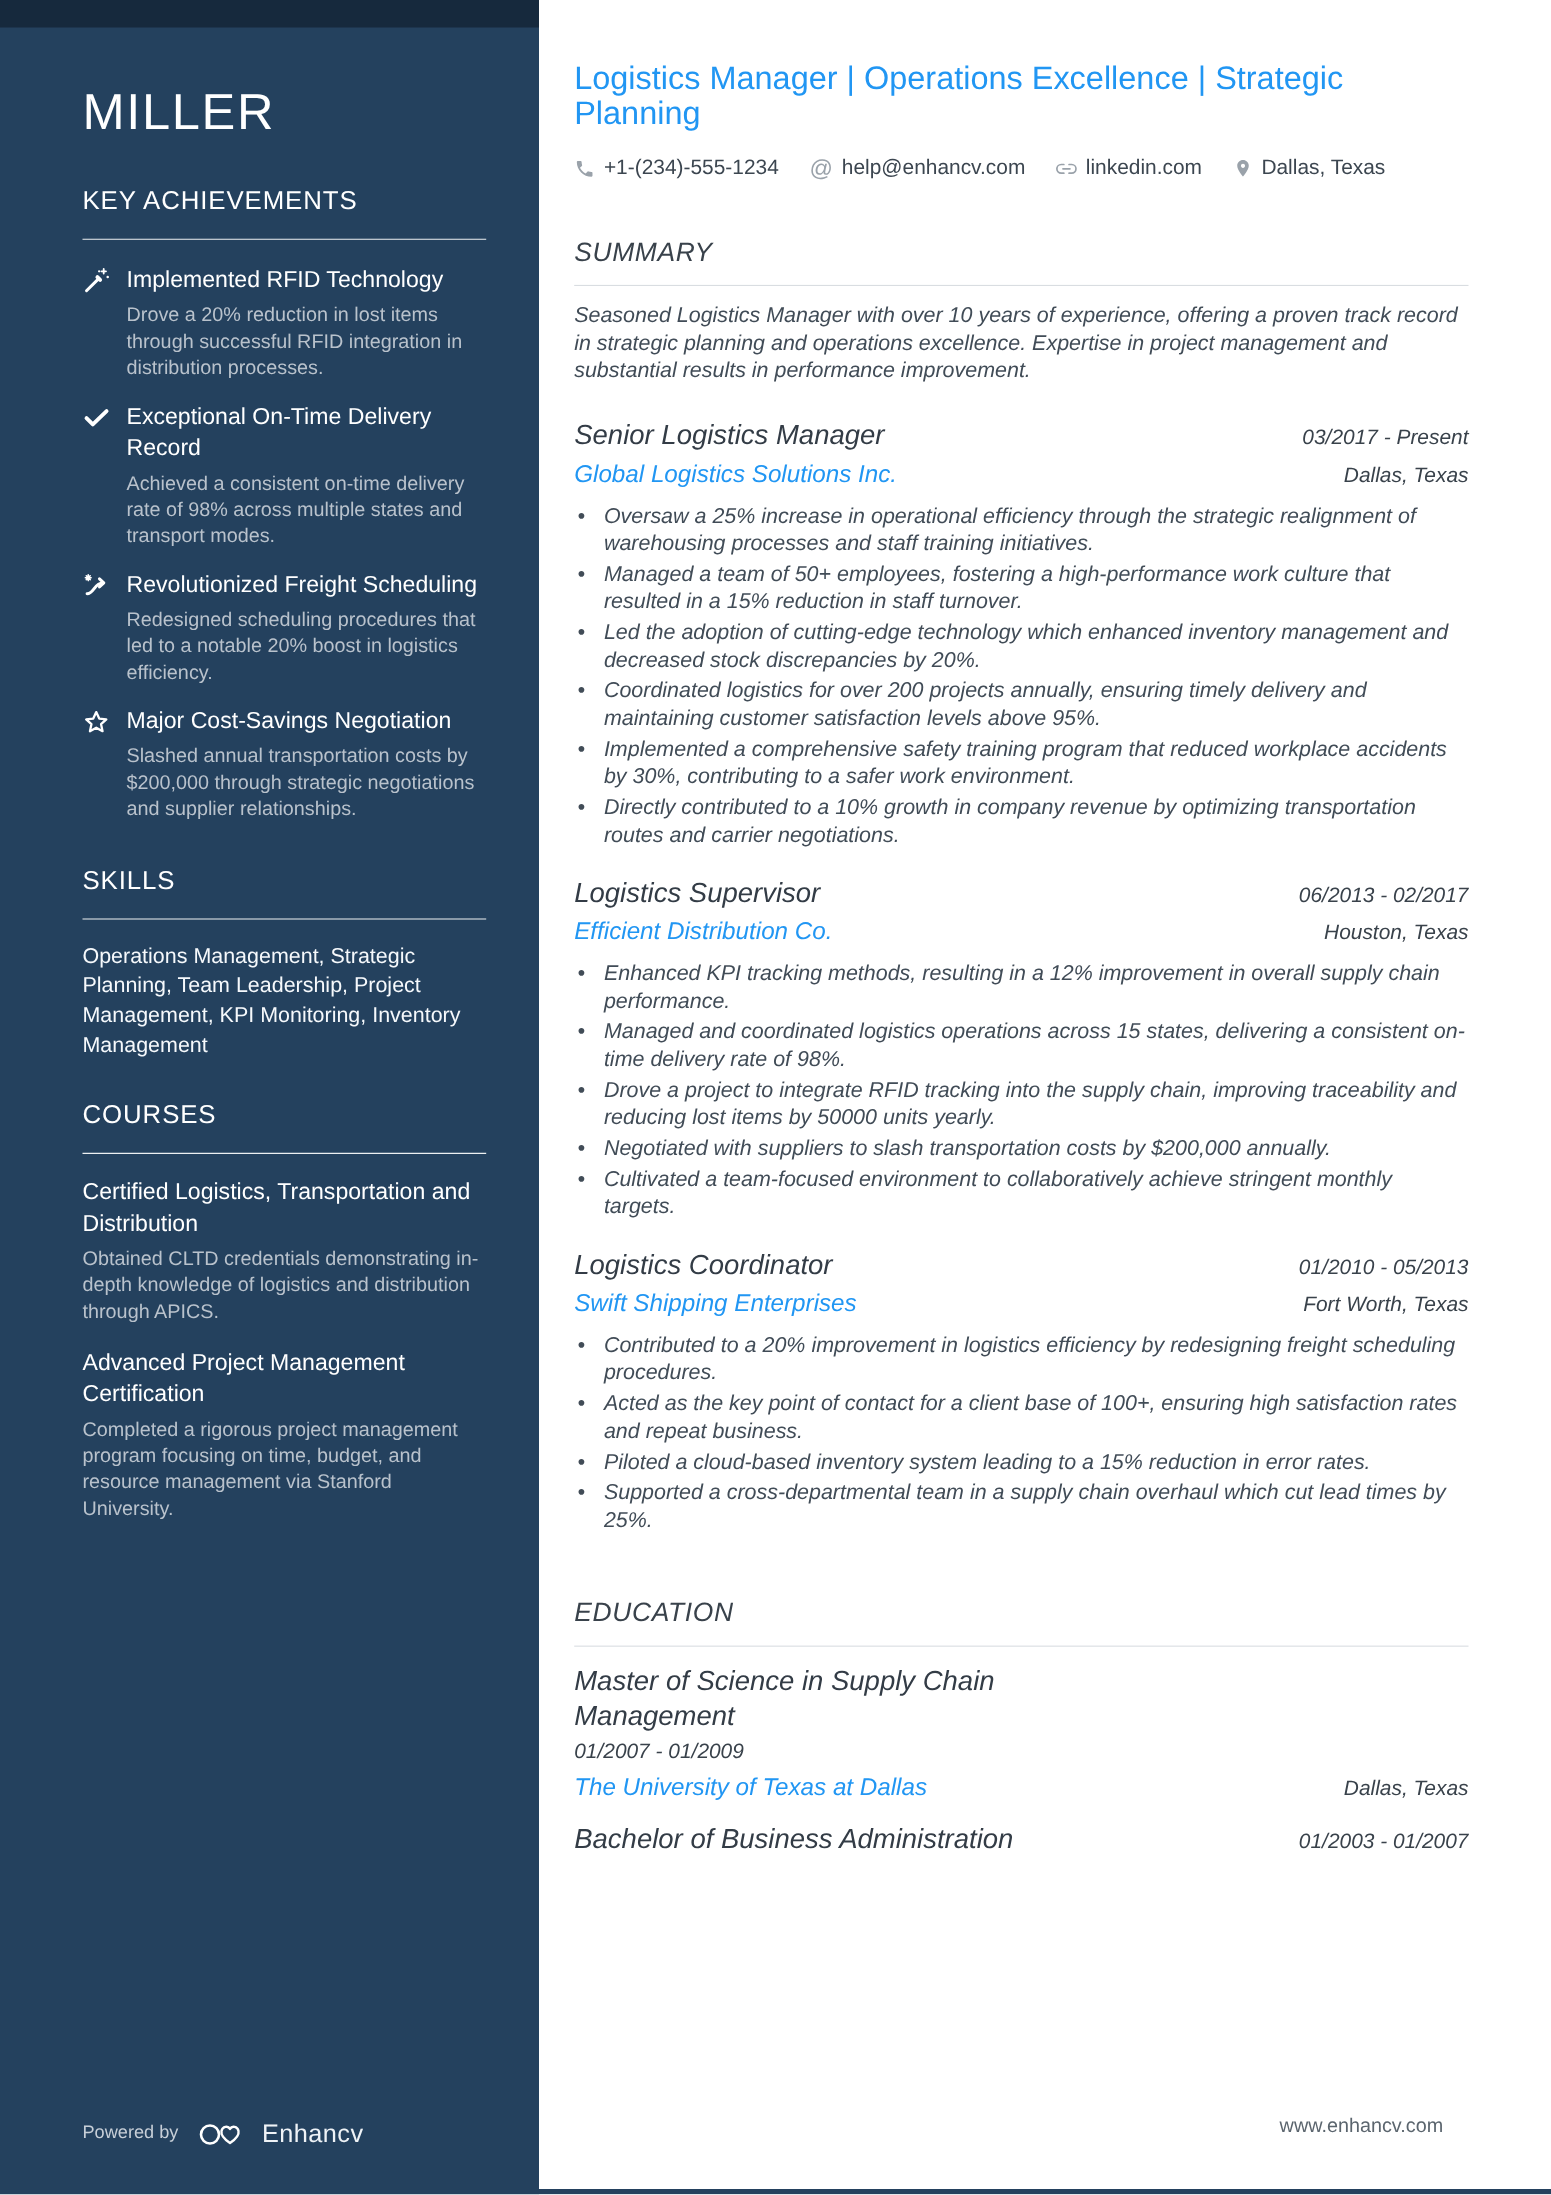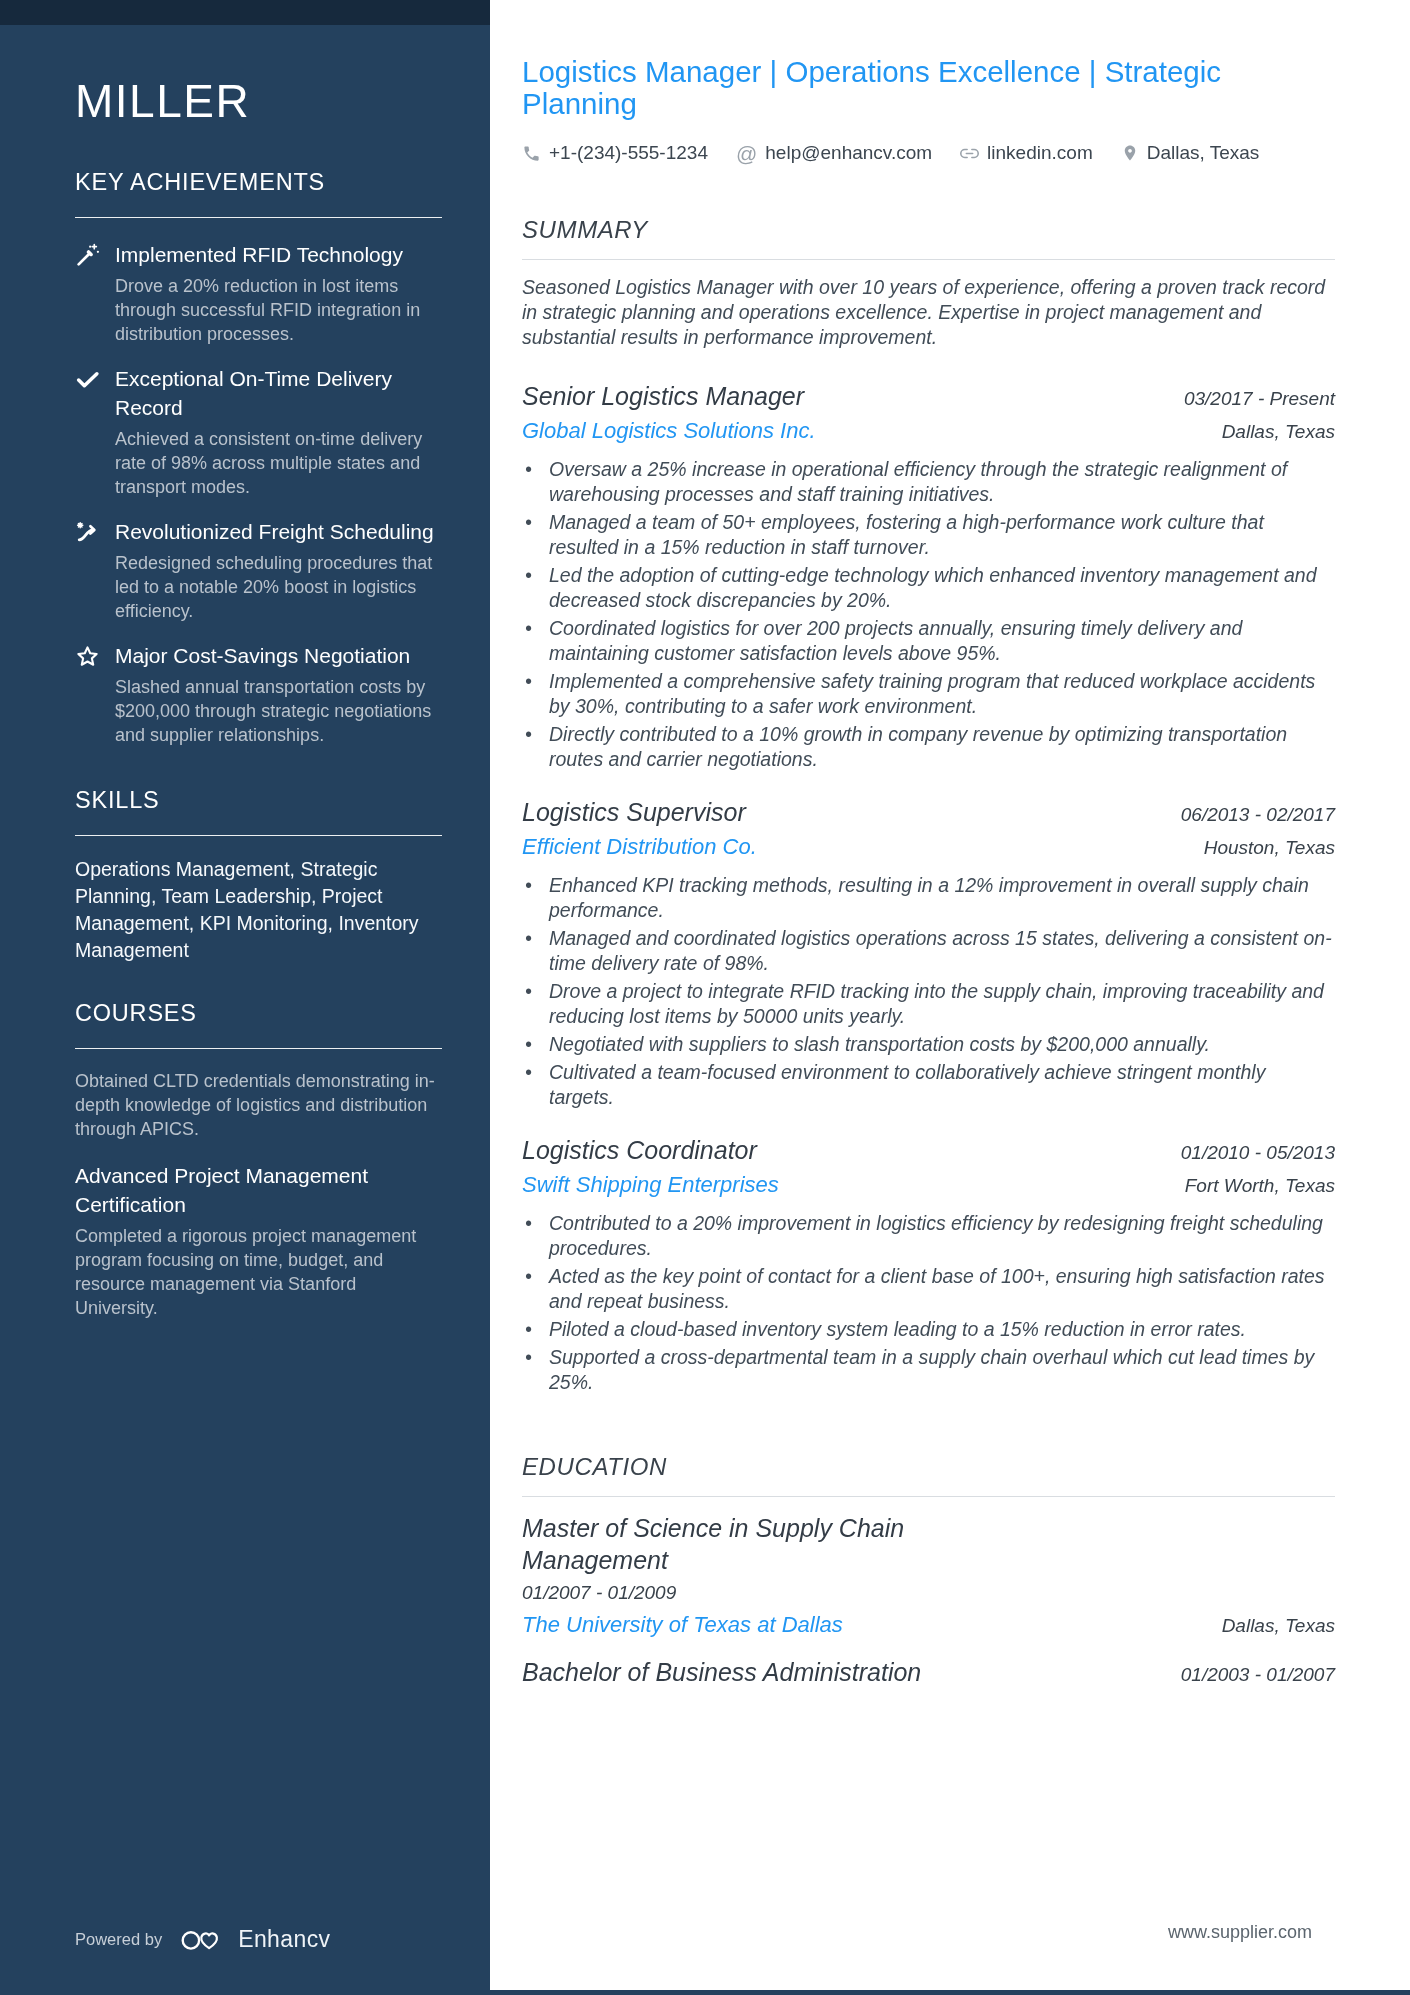--- a/index.html
+++ b/index.html
@@ -138,20 +138,21 @@
         </div>
       </div>
     </div>
 
     <div class="side-heading" style="margin-top:40px;">SKILLS</div>
     <div class="skills-text">Operations Management, Strategic Planning, Team Leadership, Project Management, KPI Monitoring, Inventory Management</div>
 
     <div class="side-heading" style="margin-top:36px;">COURSES</div>
 
     <div class="course">
+      <div class="course-title">Certified Logistics, Transportation and Distribution</div>
       <div class="course-desc">Obtained CLTD credentials demonstrating in-depth knowledge of logistics and distribution through APICS.</div>
     </div>
     <div class="course">
       <div class="course-title">Advanced Project Management Certification</div>
       <div class="course-desc">Completed a rigorous project management program focusing on time, budget, and resource management via Stanford University.</div>
     </div>
 
     <div class="side-footer">
       <span class="powered-by">Powered by</span>
       <span class="brand-logo">
@@ -278,17 +279,17 @@
       </div>
 
       <div class="edu" style="margin-top:18px;">
         <div class="row-between" style="align-items:center;">
           <span class="degree" style="max-width:620px;">Bachelor of Business Administration</span>
           <span class="job-dates" style="padding-top:6px;">01/2003 - 01/2007</span>
         </div>
       </div>
     </section>
 
-    <div class="main-footer">www.supplier.com</div>
+    <div class="main-footer">www.enhancv.com</div>
   </main>
 
   <div class="bottom-strip"></div>
 </div>
 
 </body></html>

